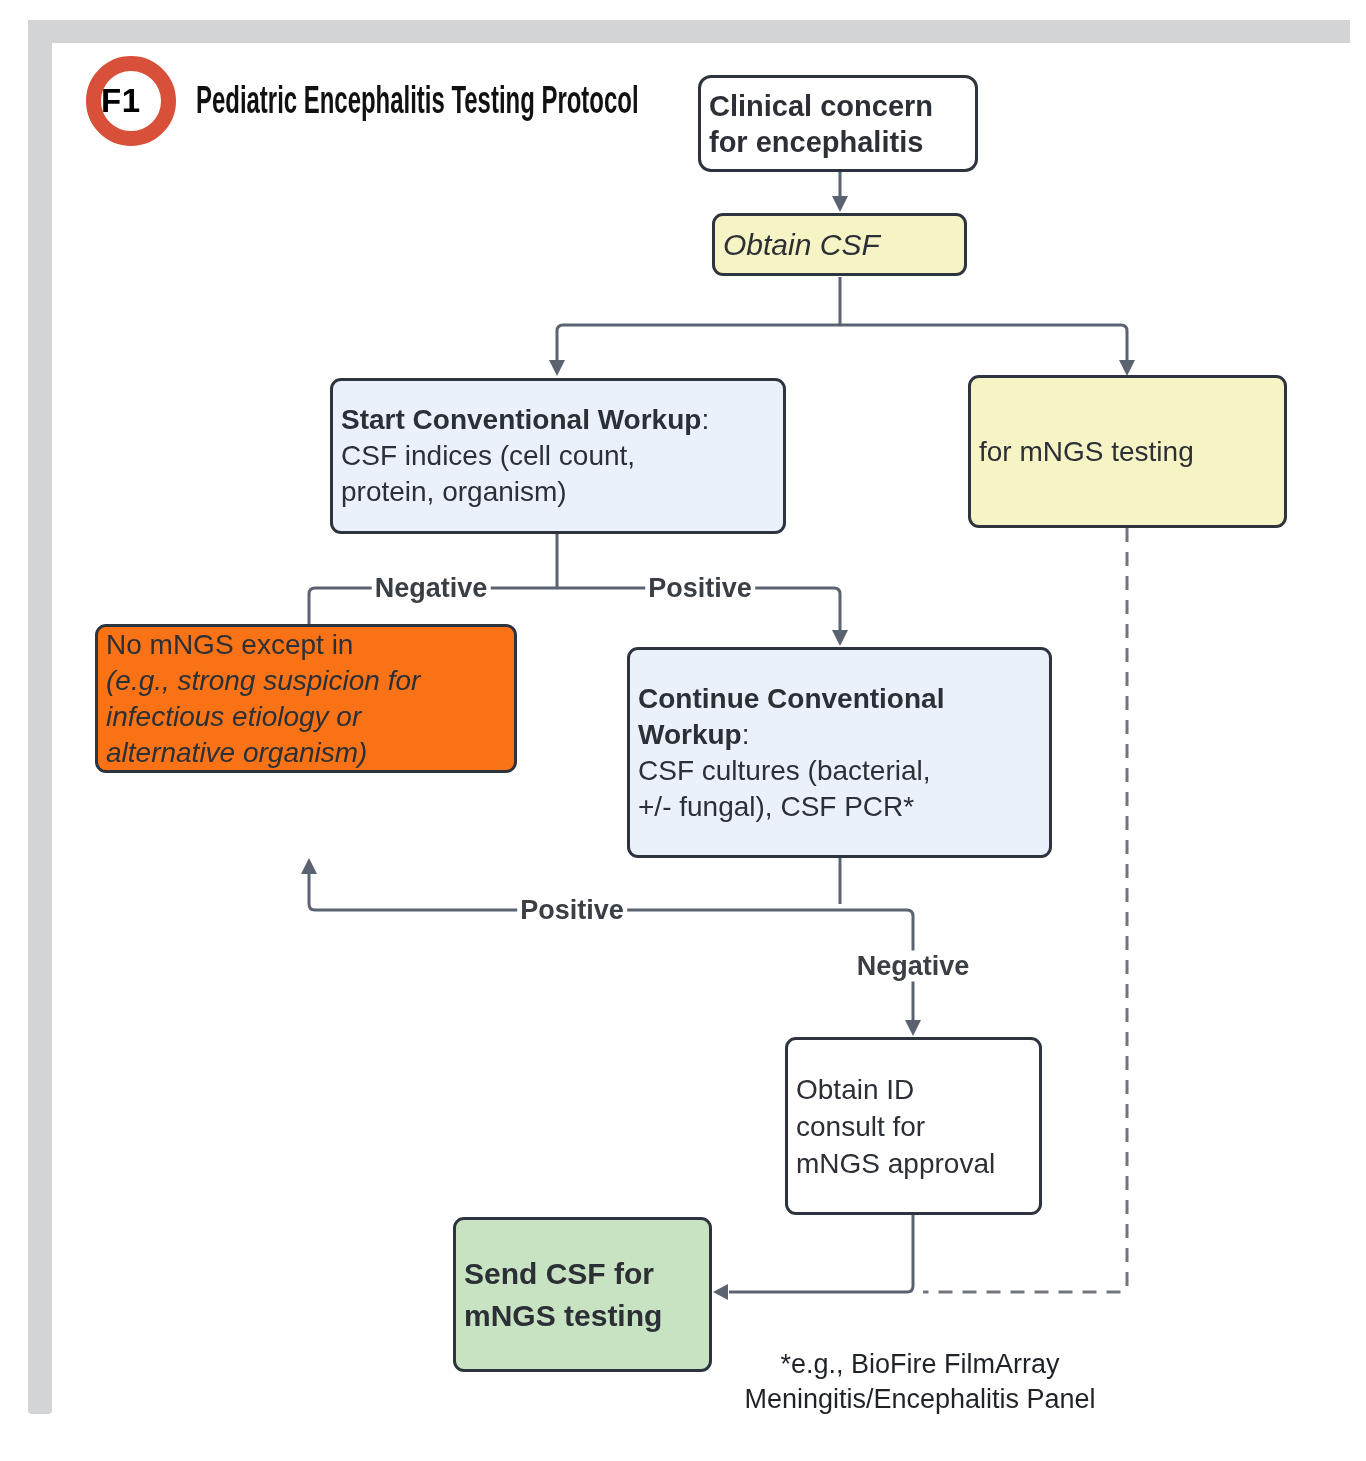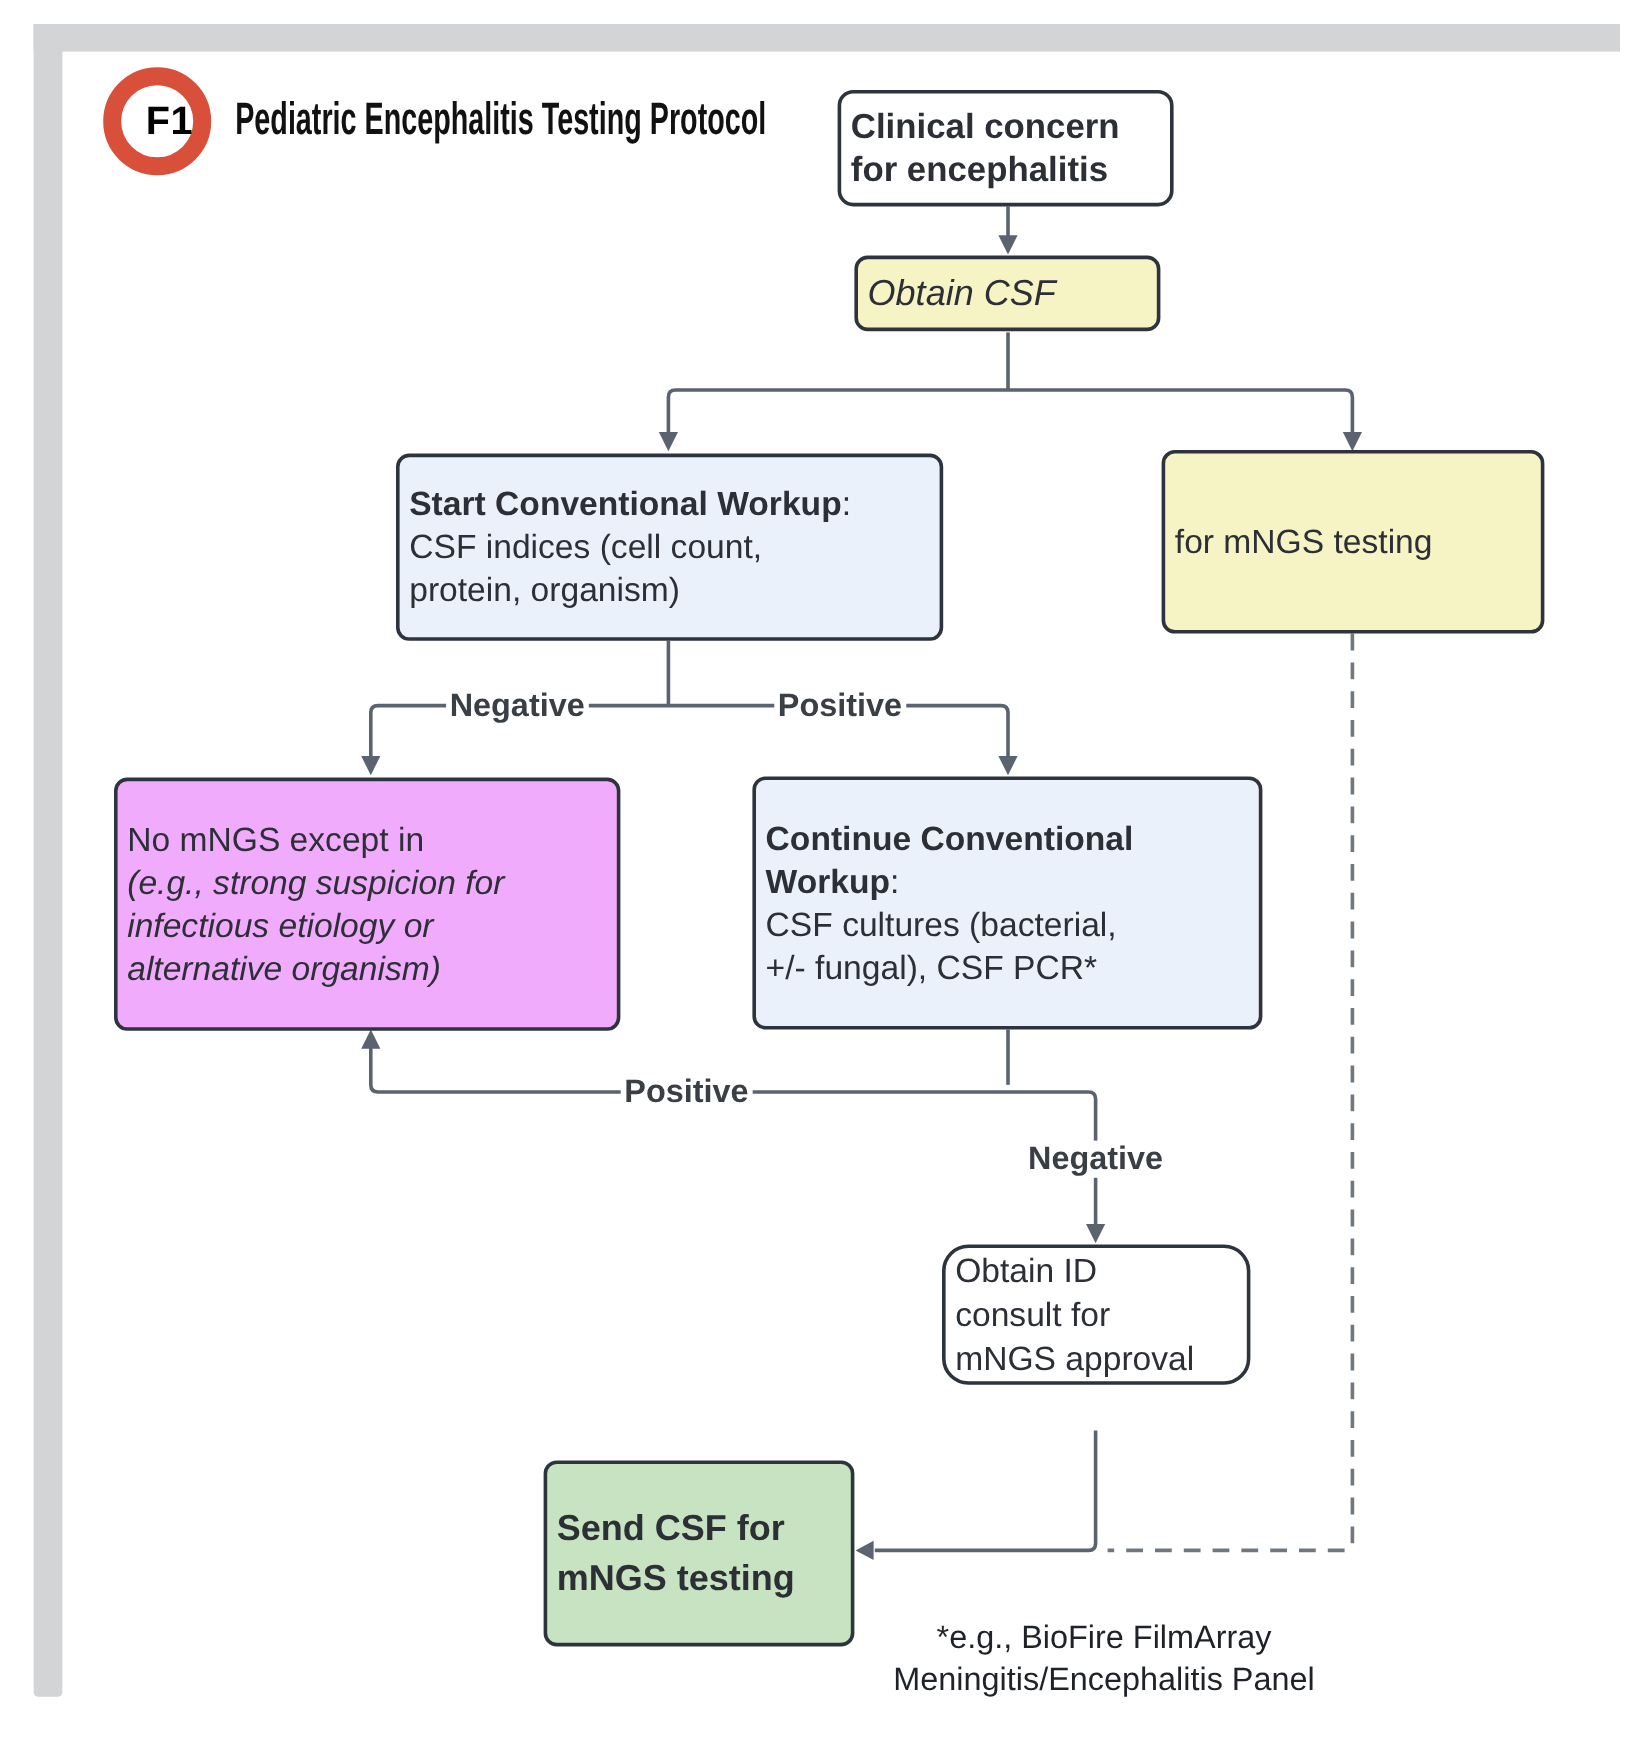--- a/index.html
+++ b/index.html
@@ -6,21 +6,21 @@
   .canvas{
     position:relative;width:1366px;height:1461px;background:#ffffff;overflow:hidden;
     font-family:"Liberation Sans",sans-serif;color:#2c3036;
   }
   .frame-top{position:absolute;left:28px;top:20px;width:1322px;height:23px;background:#d3d4d6;}
   .frame-left{position:absolute;left:28px;top:20px;width:24px;height:1394px;background:#d3d4d6;border-radius:0 0 4px 4px;}
 
   .badge{
     position:absolute;left:86px;top:56px;width:60px;height:60px;
     border:15px solid #d9503a;border-radius:50%;background:#ffffff;
-    display:flex;align-items:center;justify-content:flex-end;
+    display:flex;align-items:center;justify-content:flex-start;
     font-weight:700;font-size:33px;color:#000000;letter-spacing:0.5px;
   }
   .fig-title{
     position:absolute;left:196px;top:80px;height:44px;line-height:40px;
     font-weight:700;font-size:38px;color:#111111;white-space:nowrap;
     transform:scaleX(0.63);transform-origin:left top;letter-spacing:0px;
   }
 
   svg.connectors{position:absolute;left:0;top:0;width:1366px;height:1461px;}
 
@@ -31,23 +31,23 @@
     padding:4px 8px;
   }
   .ln{white-space:nowrap;}
   .b{font-weight:700;}
   .it{font-style:italic;}
 
   .node.clinical{left:698px;top:75px;width:280px;height:97px;font-weight:700;font-size:29px;line-height:36px;border-radius:13px;}
   .node.obtain{left:712px;top:213px;width:255px;height:63px;background:#f6f3c5;font-style:italic;font-size:30px;}
   .node.box1{left:330px;top:378px;width:456px;height:156px;background:#eaf1fb;font-size:28px;line-height:36px;}
   .node.store{left:968px;top:375px;width:319px;height:153px;background:#f6f3c5;font-size:28px;line-height:37px;}
-  .node.pink{left:95px;top:648px;width:422px;height:211px;background:#f0abfc;font-size:28px;line-height:36px;}
+  .node.pink{left:95px;top:624px;width:422px;height:149px;background:#f97316;font-size:28px;line-height:36px;}
   .node.box2{left:627px;top:647px;width:425px;height:211px;background:#eaf1fb;font-size:28px;line-height:36px;}
-  .node.idconsult{left:785px;top:1037px;width:257px;height:117px;font-size:28px;line-height:37px;border-radius:22px;}
+  .node.idconsult{left:785px;top:1037px;width:257px;height:178px;font-size:28px;line-height:37px;}
   .node.green{left:453px;top:1217px;width:259px;height:155px;background:#c8e3c1;font-weight:700;font-size:30px;line-height:42px;}
 
   .edge-label{
     position:absolute;transform:translate(-50%,-50%);
     font-weight:700;font-size:27px;color:#3a3f46;background:#ffffff;
     padding:0 3px;white-space:nowrap;
   }
   .footnote{
     position:absolute;left:640px;top:1347px;width:560px;text-align:center;
     font-size:27px;line-height:35px;color:#1f2328;

